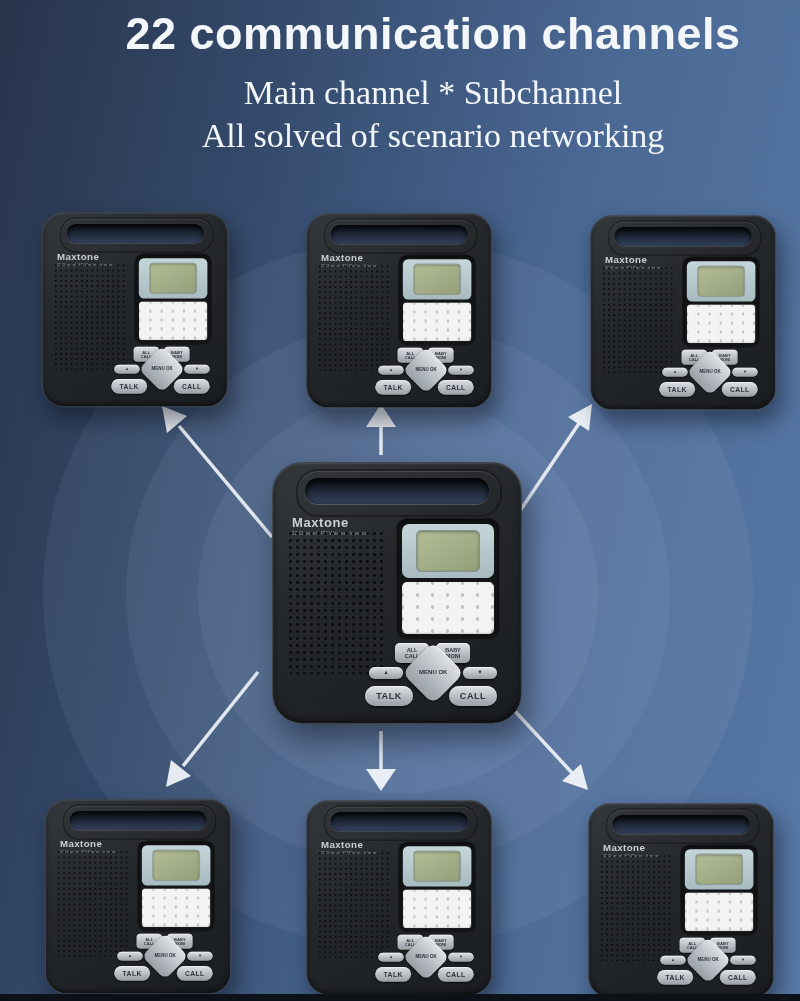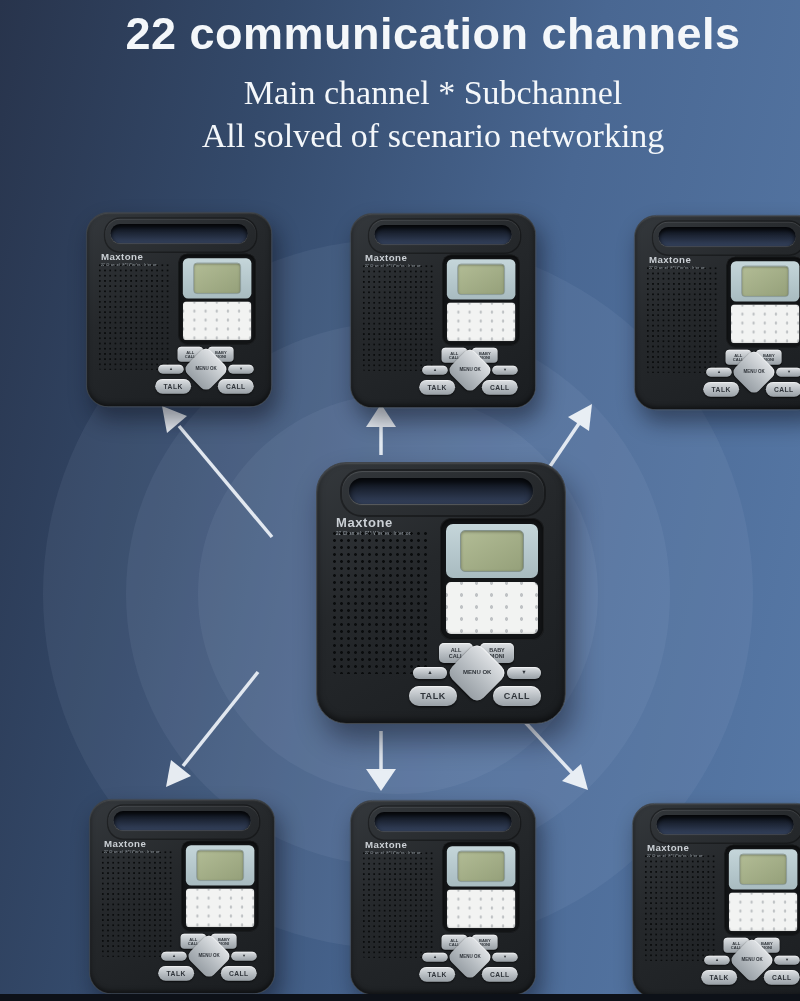--- a/index.html
+++ b/index.html
@@ -18,21 +18,21 @@
   #header{position:absolute;left:0;top:8px;width:100%;text-align:center;z-index:6;color:#f4f7fa;padding-left:33px;}
   #title{font-size:45px;font-weight:bold;letter-spacing:.5px;line-height:1.15;}
   #subtitle{margin-top:12px;font-size:34px;font-weight:400;line-height:1.26;font-family:Liberation Serif, serif;}
   #subtitle span{display:block;}
 
   
   #arrows{position:absolute;left:0;top:0;z-index:2;}
 
   
   #devices-layer{position:absolute;inset:0;z-index:3;}
-  .device-slot{position:absolute;margin-left:44px;}
+  .device-slot{position:absolute;}
   .device{position:absolute;left:0;top:0;width:250px;height:262px;transform-origin:0 0;}
   .dev-body{
     position:absolute;inset:0;border-radius:30px;
     background:linear-gradient(150deg,#34383c 0%,#25282b 40%,#1a1d20 100%);
     border:1px solid #41464c;
     box-shadow:inset 0 1px 2px rgba(255,255,255,.16), inset 0 -3px 7px rgba(0,0,0,.55),
                7px 16px 28px rgba(8,12,22,.45);
   }
   .handle-ridge{
     position:absolute;left:24px;top:7px;width:202px;height:44px;border-radius:22px;

